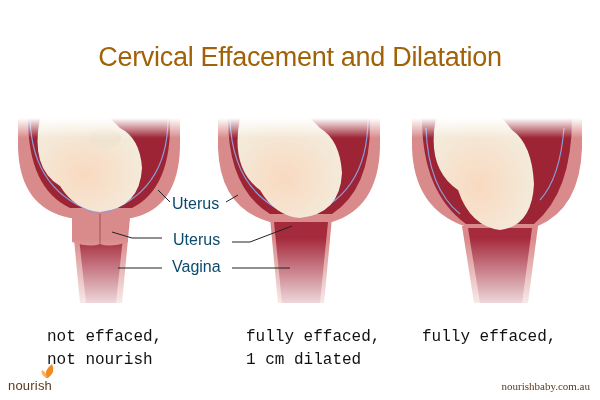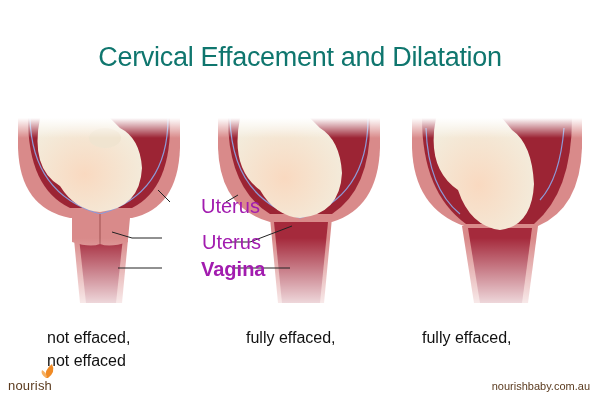--- a/index.html
+++ b/index.html
@@ -1,24 +1,24 @@
 <!DOCTYPE html>
 <html><head>
 <meta charset="utf-8">
 <style>
   html, body { margin: 0; padding: 0; background: #ffffff; }
   body { width: 600px; height: 400px; position: relative; overflow: hidden; font-family: "Liberation Sans", "DejaVu Sans", sans-serif; }
-  .title { position: absolute; top: 42px; left: 0; width: 600px; text-align: center; font-size: 27px; color: #0f766e; letter-spacing: -0.3px; }
+  .title { position: absolute; top: 42px; left: 0; width: 600px; text-align: center; font-size: 27px; color: #a16207; letter-spacing: -0.3px; }
   .panel { position: absolute; top: 118px; width: 200px; height: 200px; }
   .panel svg { width: 200px; height: 200px; display: block; }
-  .label { position: absolute; font-size: 20px; color: #a21caf; margin-left: 29px; }
-  .caption { position: absolute; top: 326px; font-size: 16px; line-height: 23px; color: #111; }
+  .label { position: absolute; font-size: 16px; color: #0c4a6e; }
+  .caption { position: absolute; top: 326px; font-size: 16px; line-height: 23px; color: #111; font-family: Liberation Mono, monospace; }
   .logo { position: absolute; left: 8px; top: 370px; }
   .logo-text { font-size: 13px; color: #5a3a1e; letter-spacing: 0.2px; }
-  .site { position: absolute; right: 10px; top: 380px; font-size: 11px; color: #5a3a1e; }
+  .site { position: absolute; right: 10px; top: 380px; font-size: 11px; color: #5a3a1e; font-family: Liberation Serif, serif; }
   svg.lines { position: absolute; left: 0; top: 0; width: 600px; height: 400px; pointer-events: none; }
 </style>
 </head>
 <body>
 
 <div class="title">Cervical Effacement and Dilatation</div>
 
 <div class="panel" style="left:0px;">
   <svg viewBox="0 0 200 200">
     <defs>
@@ -88,28 +88,29 @@
   <line x1="112" y1="232" x2="132" y2="238" stroke="#222" stroke-width="1"></line>
   <line x1="132" y1="238" x2="162" y2="238" stroke="#222" stroke-width="1"></line>
   <line x1="232" y1="242" x2="250" y2="242" stroke="#222" stroke-width="1"></line>
   <line x1="250" y1="242" x2="292" y2="226" stroke="#222" stroke-width="1"></line>
   <line x1="118" y1="268" x2="162" y2="268" stroke="#222" stroke-width="1"></line>
   <line x1="232" y1="268" x2="290" y2="268" stroke="#222" stroke-width="1"></line>
 </svg>
 
 <div class="label" style="left:172px; top:195px;">Uterus</div>
 <div class="label" style="left:173px; top:231px;">Uterus</div>
-<div class="label" style="left:172px; top:258px;font-weight:bold;">Vagina</div>
+<div class="label" style="left:172px; top:258px;">Vagina</div>
 
 <div class="caption" style="left:47px;">
   <div>not effaced,</div>
-  <div>not effaced</div>
+  <div>not nourish</div>
 </div>
 <div class="caption" style="left:246px;">
   <div>fully effaced,</div>
+  <div>1 cm dilated</div>
 </div>
 <div class="caption" style="left:422px;">
   <div>fully effaced,</div>
 </div>
 
 <div class="logo">
   <svg width="20" height="14" viewBox="0 0 20 14" style="position:absolute; left:32px; top:-6px;">
     <path d="M6 14 Q4 6 12 0 Q16 8 8 14 Z" fill="#f08a24"></path>
     <path d="M6 14 Q0 10 2 6 Q6 8 7 13 Z" fill="#f7b060"></path>
   </svg>

